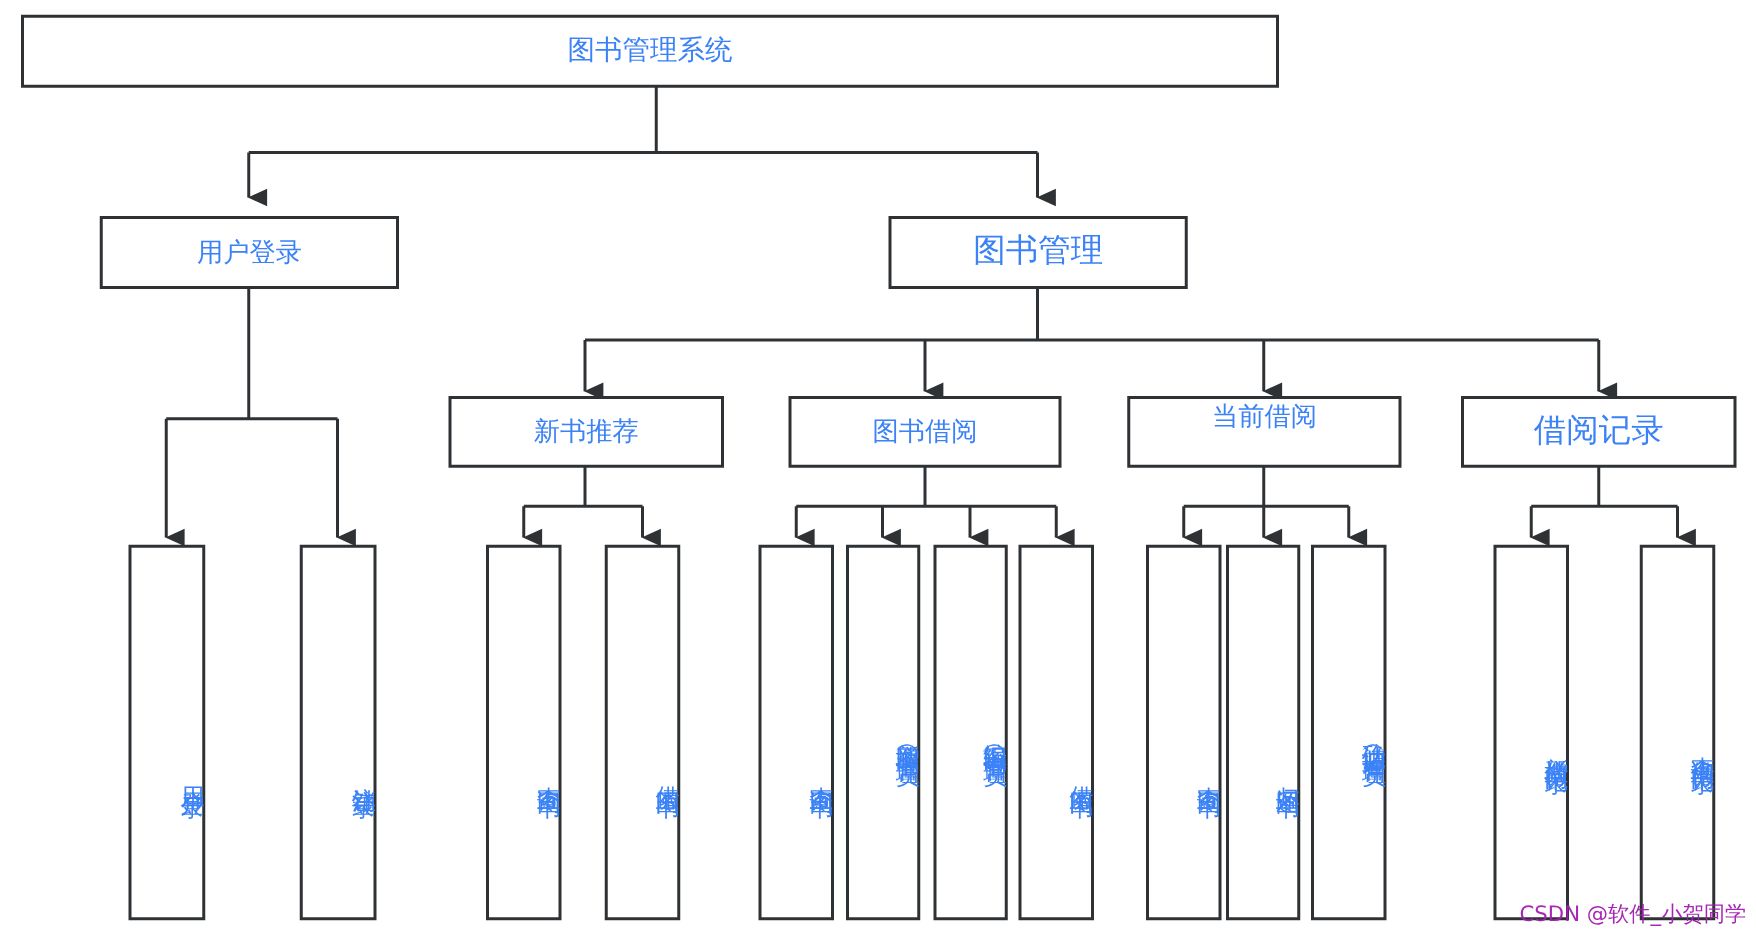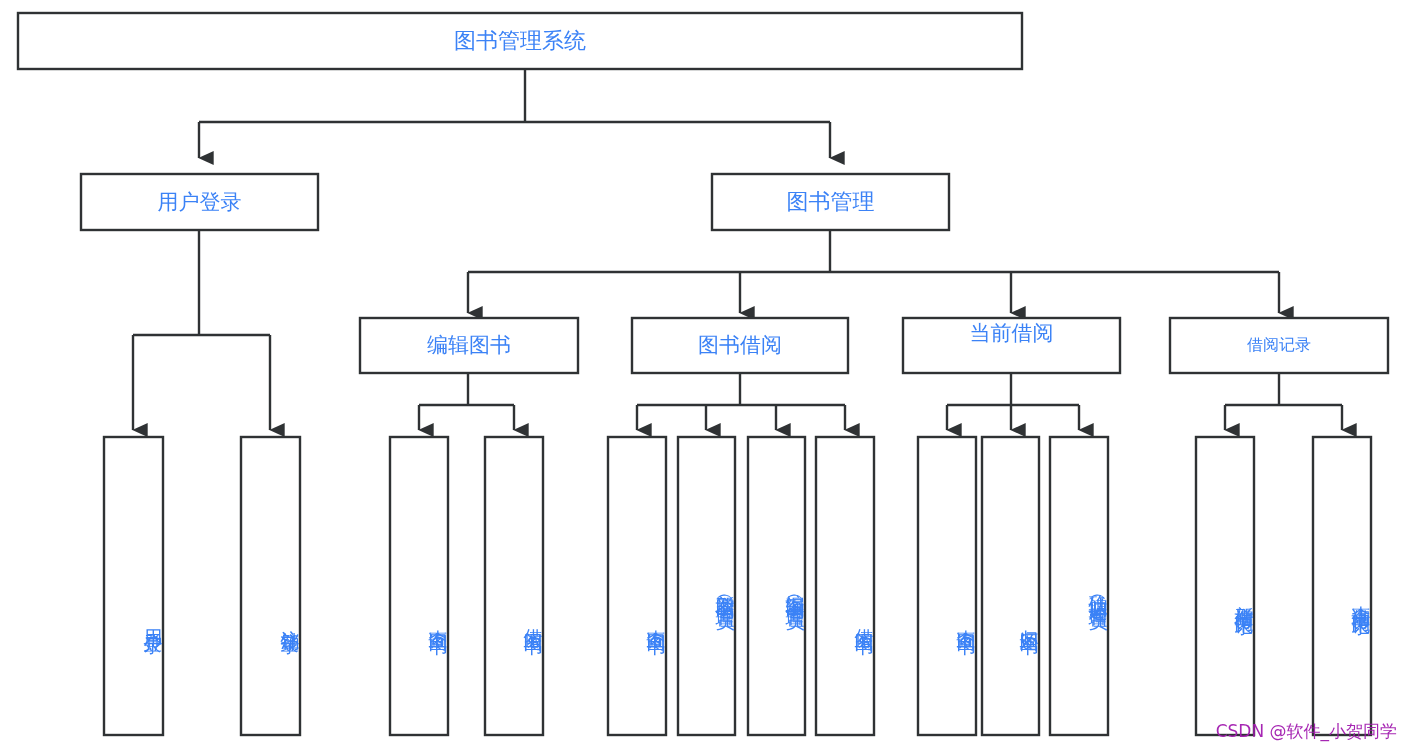--- a/index.html
+++ b/index.html
@@ -154,29 +154,29 @@
     <path class="connector" d="M 1225 405 L 1225 430" marker-end="url(#arrow)"></path>
     <path class="connector" d="M 1342 405 L 1342 430" marker-end="url(#arrow)"></path>
     <rect class="node-rect" x="1196" y="437" width="58" height="298"></rect>
     <rect class="node-rect" x="1313" y="437" width="58" height="298"></rect>
   </svg>
 
   <div class="node-label" style="left:18px; top:13px; width:1004px; height:56px; font-size:22px;">图书管理系统</div>
 
   <div class="node-label" style="left:81px; top:174px; width:237px; height:56px; font-size:21px;">用户登录</div>
 
-  <div class="node-label" style="left:712px; top:174px; width:237px; height:56px; font-size:22px;">图书管理</div>
+  <div class="node-label" style="left:712px; top:174px; width:237px; height:56px; font-size:26px;">图书管理</div>
 
-  <div class="node-label" style="left:360px; top:318px; width:218px; height:55px; font-size:21px;">编辑图书</div>
+  <div class="node-label" style="left:360px; top:318px; width:218px; height:55px; font-size:21px;">新书推荐</div>
 
   <div class="node-label" style="left:632px; top:318px; width:216px; height:55px; font-size:21px;">图书借阅</div>
 
   <div class="node-label" style="left:903px; top:306px; width:217px; height:55px; font-size:21px;">当前借阅</div>
 
-  <div class="node-label" style="left:1170px; top:318px; width:218px; height:55px; font-size:16px;border-radius:23px;">借阅记录</div>
+  <div class="node-label" style="left:1170px; top:318px; width:218px; height:55px; font-size:26px;border-radius:23px;">借阅记录</div>
 
   <div class="node-label vertical" style="left:104px; top:437px; width:59px; height:298px; padding-top:66px;">用户登录</div>
   <div class="node-label vertical" style="left:241px; top:437px; width:59px; height:298px; padding-top:66px;">注销登录</div>
 
   <div class="node-label vertical" style="left:390px; top:437px; width:58px; height:298px; padding-top:66px;">查询图书</div>
   <div class="node-label vertical" style="left:485px; top:437px; width:58px; height:298px; padding-top:66px;">借阅图书</div>
 
   <div class="node-label vertical" style="left:608px; top:437px; width:58px; height:298px; padding-top:66px;">查询图书</div>
   <div class="node-label vertical tall" style="left:678px; top:437px; width:57px; height:298px; padding-top:8px;">新增图书（管理员）</div>
   <div class="node-label vertical tall" style="left:748px; top:437px; width:57px; height:298px; padding-top:8px;">编辑图书（管理员）</div>

